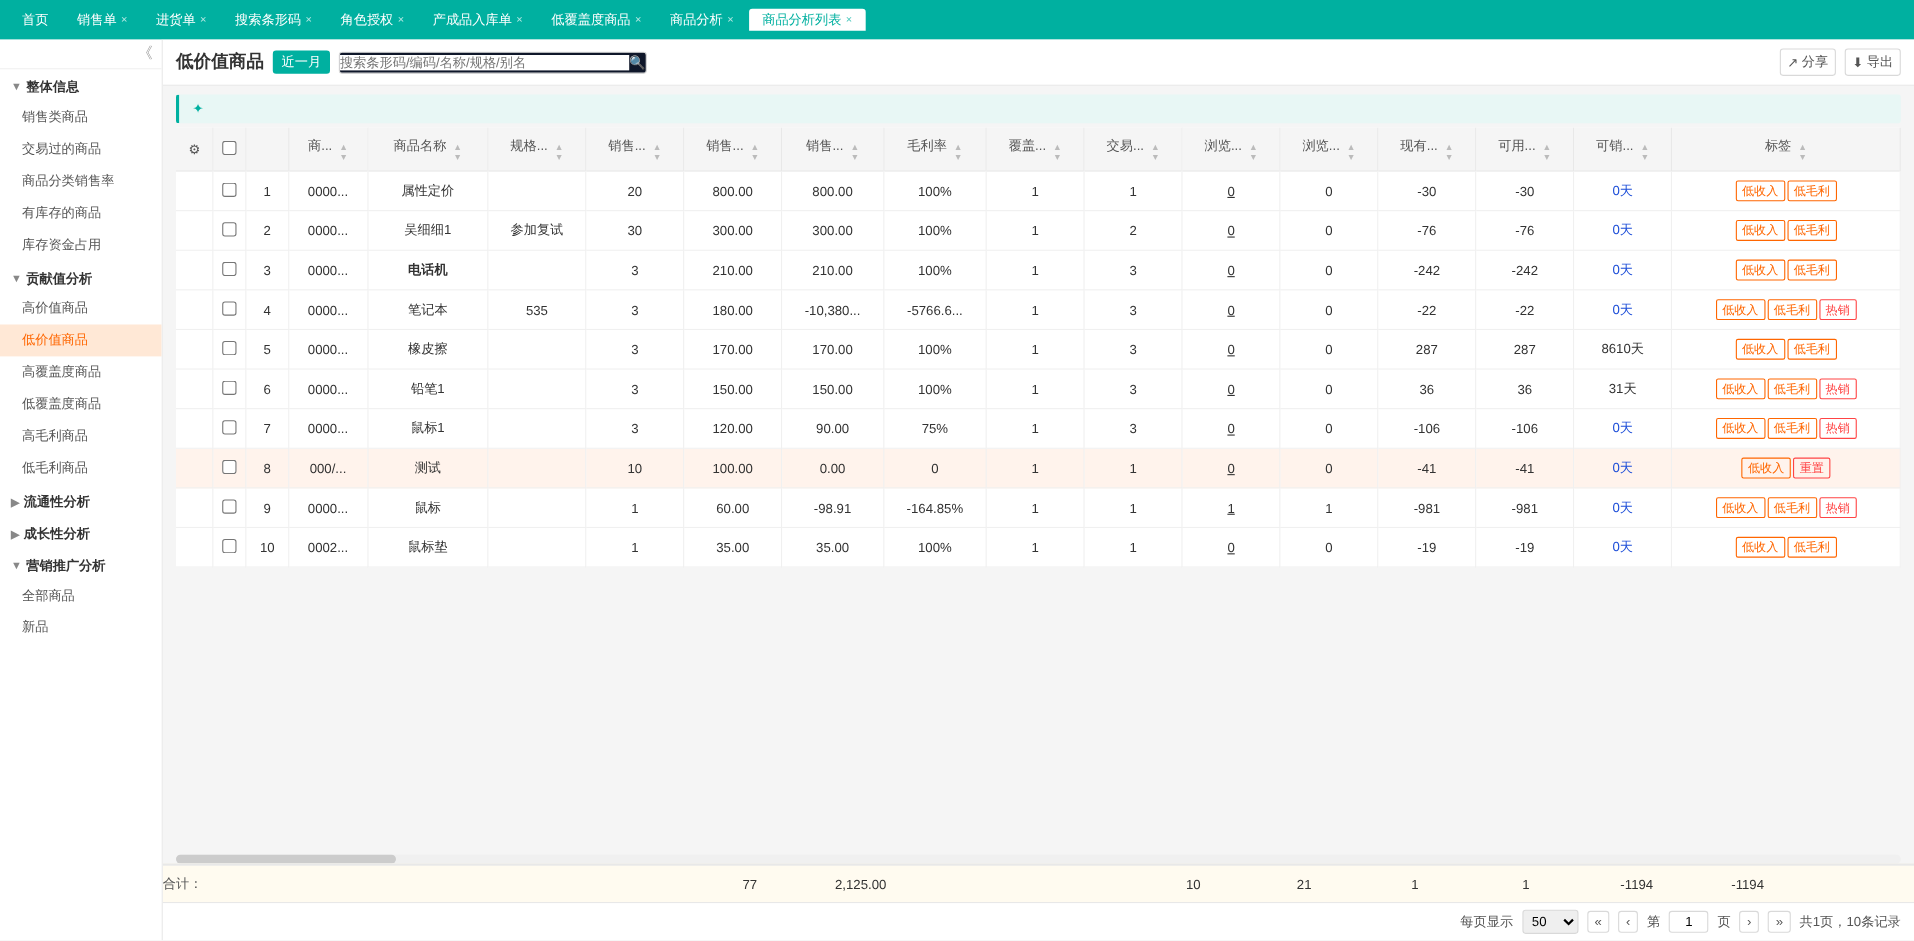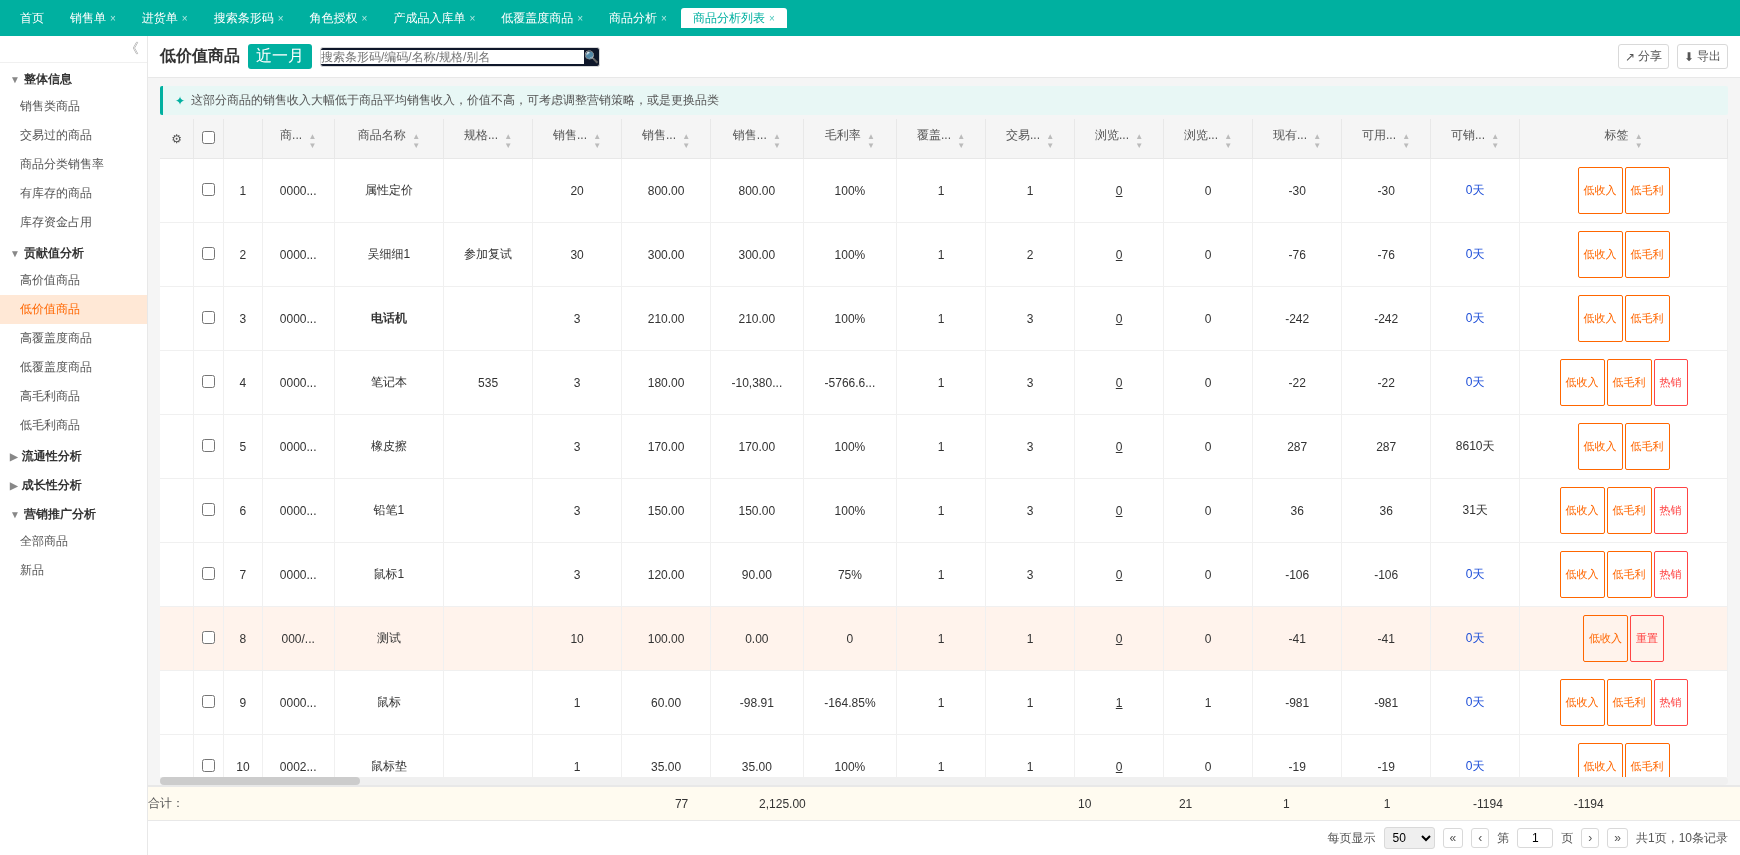--- a/index.html
+++ b/index.html
@@ -84,21 +84,21 @@
       font-weight: 600;
       color: #333;
     }
     .tag-btn {
       background: #00b0a0;
       color: #fff;
       border: none;
       border-radius: 3px;
       padding: 2px 8px;
       cursor: pointer;
-      font-size: 16px;
+      font-size: 12px;
     }
     .search-box {
       display: flex;
       align-items: center;
       border: 1px solid #d9d9d9;
       border-radius: 3px;
       padding: 2px 0;
       background: #0f172a;
       flex: 1;
       max-width: 280px;
@@ -173,21 +173,21 @@
     th .sort-icons span { font-size: 8px; color: #bbb; line-height: 1; }
     td {
       padding: 7px 6px;
       text-align: center;
       color: #333;
       border-bottom: 1px solid #f0f0f0;
       border-right: 1px solid #f0f0f0;
       white-space: nowrap;
     }
     tbody tr.highlighted { background: #fff3ec; }
-    .tag { display: inline-block; padding: 15px 5px; border-radius: 2px; font-size: 11px; margin: 1px; }
+    .tag { display: inline-block; padding: 1px 5px; border-radius: 2px; font-size: 11px; margin: 1px; }
     .tag-orange { color: #ff6600; border: 1px solid #ff6600; }
     .tag-red { color: #ff4444; border: 1px solid #ff4444; }
     .days-0 { color: #1d4ed8; }
     .days-normal { color: #333; }
     .link-underline { text-decoration: underline; color: #333; cursor: pointer; }
     .checkbox-cell { width: 30px; }
 
     
     .table-footer {
       background: #fffbf0;
@@ -349,21 +349,20 @@
         </div>
         <div class="action-btn">
           <span>⬇</span>
           <span>导出</span>
         </div>
       </div>
     </div>
 
     <div class="alert-banner">
       <span class="alert-icon">✦</span>
-      <span>这部分商品的销售收入大幅低于商品平均销售收入，价值不高，可考虑调整营销策略，或是更换品类</span>
     </div>
 
     <div class="table-container">
       <table>
         <thead>
           <tr>
             <th>⚙</th>
             <th class="checkbox-cell">
               <input type="checkbox" style="">
             </th>

